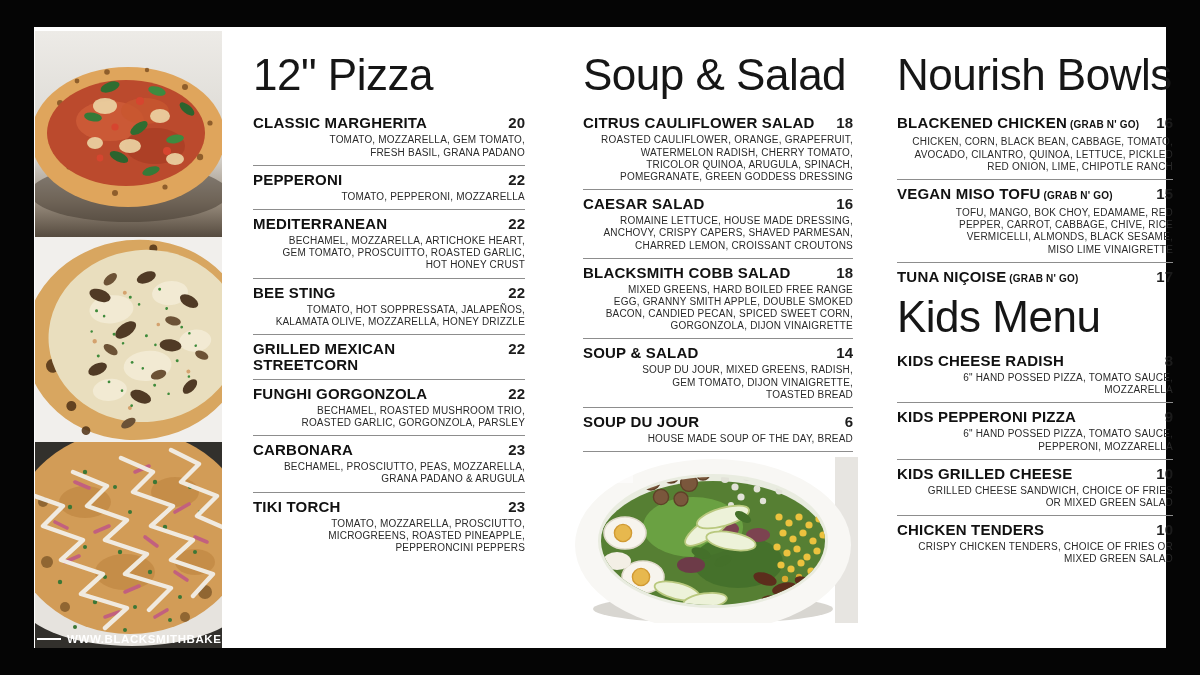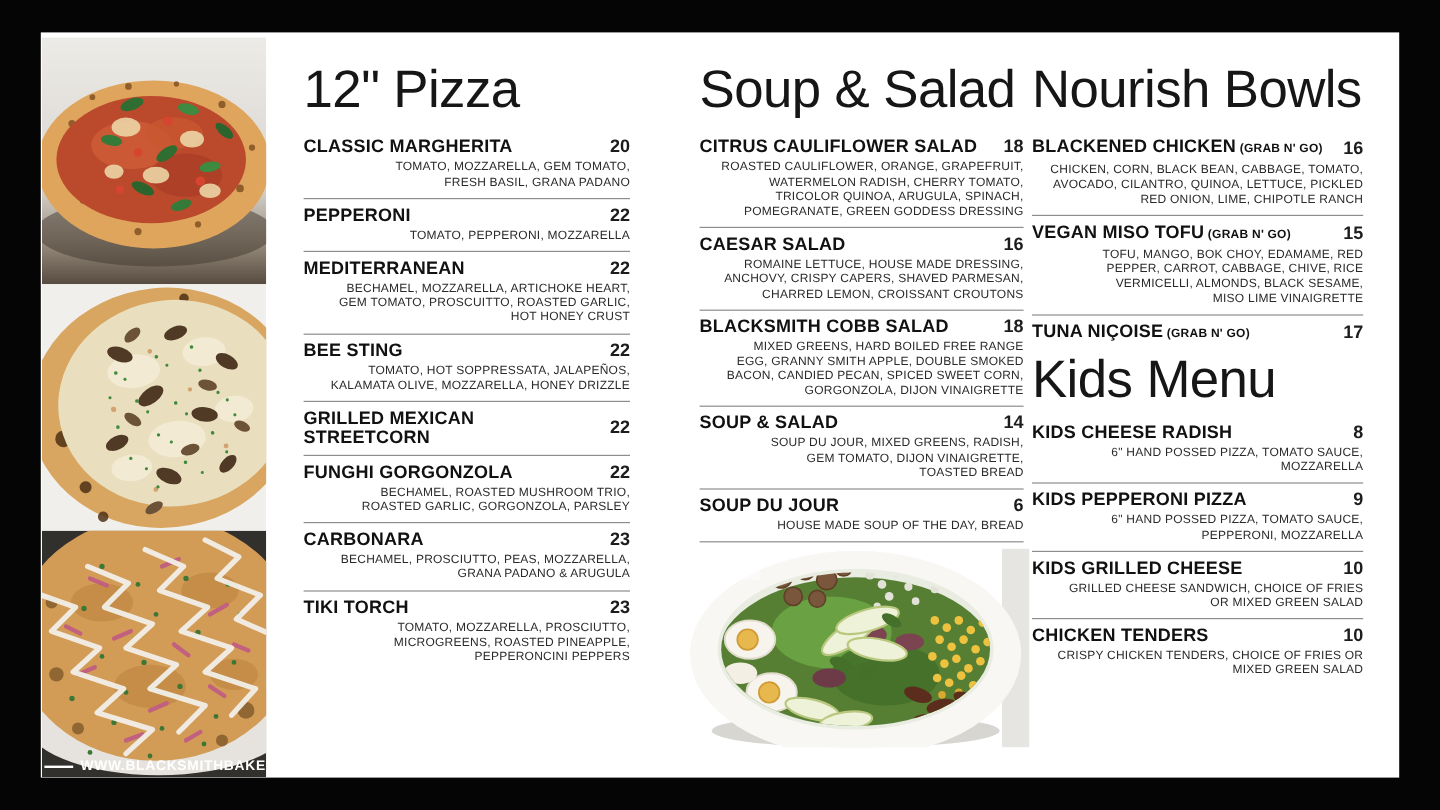--- a/index.html
+++ b/index.html
@@ -15,28 +15,28 @@
   .photo-2{top:206px;height:205px;}
   .photo-3{top:411px;height:206px;}
   .footer-url-wrap{position:absolute;left:2px;bottom:3px;display:flex;align-items:center;z-index:2;}
   .footer-line{display:inline-block;width:24px;height:2px;background:#fff;margin-right:6px;}
   .footer-url{color:#fff;font-weight:bold;font-size:11.5px;letter-spacing:0.6px;}
 
   
   .col{position:absolute;top:0;height:621px;}
   .col-1{left:219px;width:272px;}
   .col-2{left:549px;width:270px;}
-  .col-3{left:826px;width:276px;}
+  .col-3{left:863px;width:276px;}
   .heading{font-size:44px;font-weight:300;letter-spacing:-0.5px;line-height:1.1;
            margin:24px 0 16px 0;color:#161616;}
   .heading-kids{margin:4px 0 12px 0;}
 
   .item{margin-bottom:6px;}
   .item.divided{border-bottom:1px solid #8d8d8d;padding-bottom:6px;margin-bottom:6px;}
-  .item-head{display:flex;justify-content:space-between;align-items:center;}
+  .item-head{display:flex;justify-content:space-between;align-items:flex-start;}
   .item-name{font-weight:bold;font-size:15px;line-height:16px;letter-spacing:0.2px;color:#111;}
   .item-tag{font-weight:bold;font-size:10px;letter-spacing:0.2px;}
   .item-price{font-weight:bold;font-size:15px;line-height:16px;margin-left:8px;}
   .item-desc{font-size:10px;line-height:1.22;letter-spacing:0.2px;margin-top:3px;
              white-space:pre-line;color:#2a2a2a;text-align:right;}
 
   .salad-photo{position:absolute;left:-10px;top:430px;width:285px;height:166px;overflow:hidden;}
   .salad-photo svg{display:block;width:100%;height:100%;}
 </style>
 </head>

